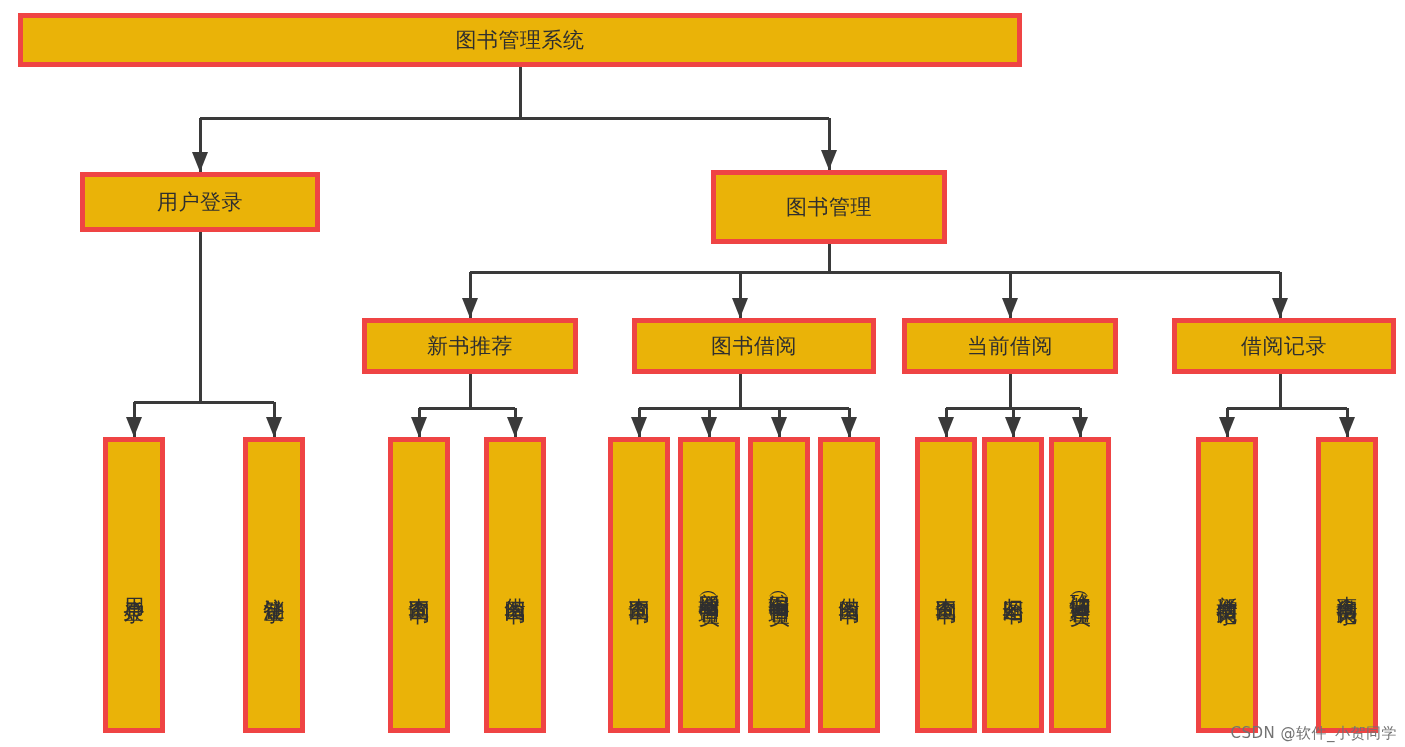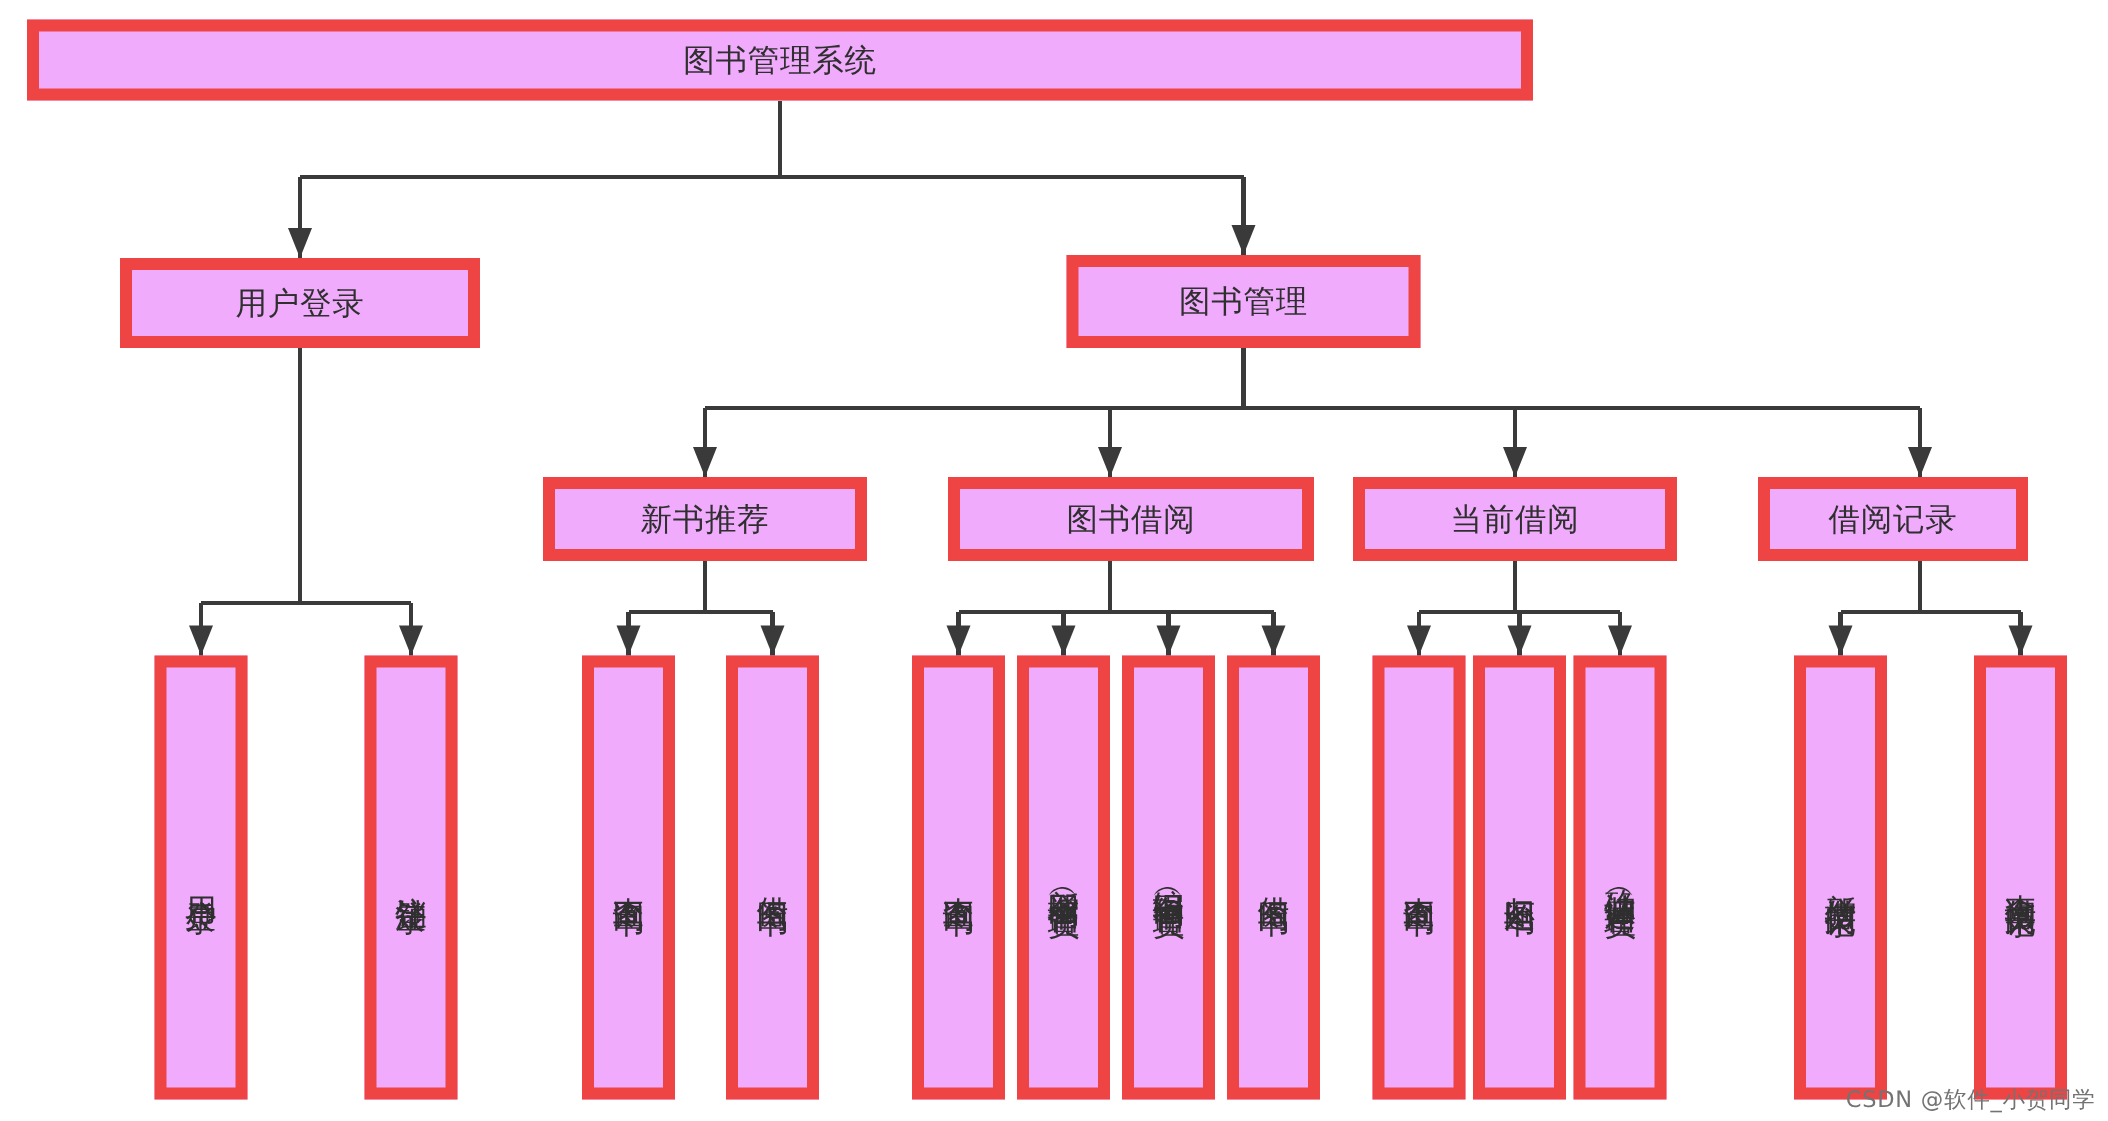--- a/index.html
+++ b/index.html
@@ -22,22 +22,22 @@
     position: absolute;
     left: 0;
     top: 0;
     width: 1405px;
     height: 747px;
     pointer-events: none;
   }
   .node {
     position: absolute;
     box-sizing: border-box;
-    background: #f0abfc;
-    border: 8px solid #ef4444;
+    background: #eab308;
+    border: 5px solid #ef4444;
     display: flex;
     align-items: center;
     justify-content: center;
     color: #2f2f2f;
   }
   .node .node-label {
     display: block;
     text-align: center;
     line-height: 1.18;
     color: #2f2f2f;
@@ -131,33 +131,33 @@
       <path d="M 1339 417 L 1355 417 L 1347 437 Z" fill="#3a3a3a"></path>
     </svg>
 
   <div id="nodes-layer">
       <div class="node horizontal" style="left: 18px; top: 13px; width: 1004px; height: 54px;">
         <span class="node-label">图书管理系统</span>
       </div>
       <div class="node horizontal" style="left: 80px; top: 172px; width: 240px; height: 60px;">
         <span class="node-label">用户登录</span>
       </div>
-      <div class="node horizontal" style="left: 711px; top: 170px; width: 236px; height: 62px;">
+      <div class="node horizontal" style="left: 711px; top: 170px; width: 236px; height: 74px;">
         <span class="node-label">图书管理</span>
       </div>
       <div class="node horizontal" style="left: 362px; top: 318px; width: 216px; height: 56px;">
         <span class="node-label">新书推荐</span>
       </div>
       <div class="node horizontal" style="left: 632px; top: 318px; width: 244px; height: 56px;">
         <span class="node-label">图书借阅</span>
       </div>
       <div class="node horizontal" style="left: 902px; top: 318px; width: 216px; height: 56px;">
         <span class="node-label">当前借阅</span>
       </div>
-      <div class="node horizontal" style="left: 1172px; top: 318px; width: 180px; height: 56px;">
+      <div class="node horizontal" style="left: 1172px; top: 318px; width: 224px; height: 56px;">
         <span class="node-label">借阅记录</span>
       </div>
       <div class="node vertical" style="left: 103px; top: 437px; width: 62px; height: 296px;">
         <span class="node-label">用户登录</span>
       </div>
       <div class="node vertical" style="left: 243px; top: 437px; width: 62px; height: 296px;">
         <span class="node-label">注销登录</span>
       </div>
       <div class="node vertical" style="left: 388px; top: 437px; width: 62px; height: 296px;">
         <span class="node-label">查询图书</span>

